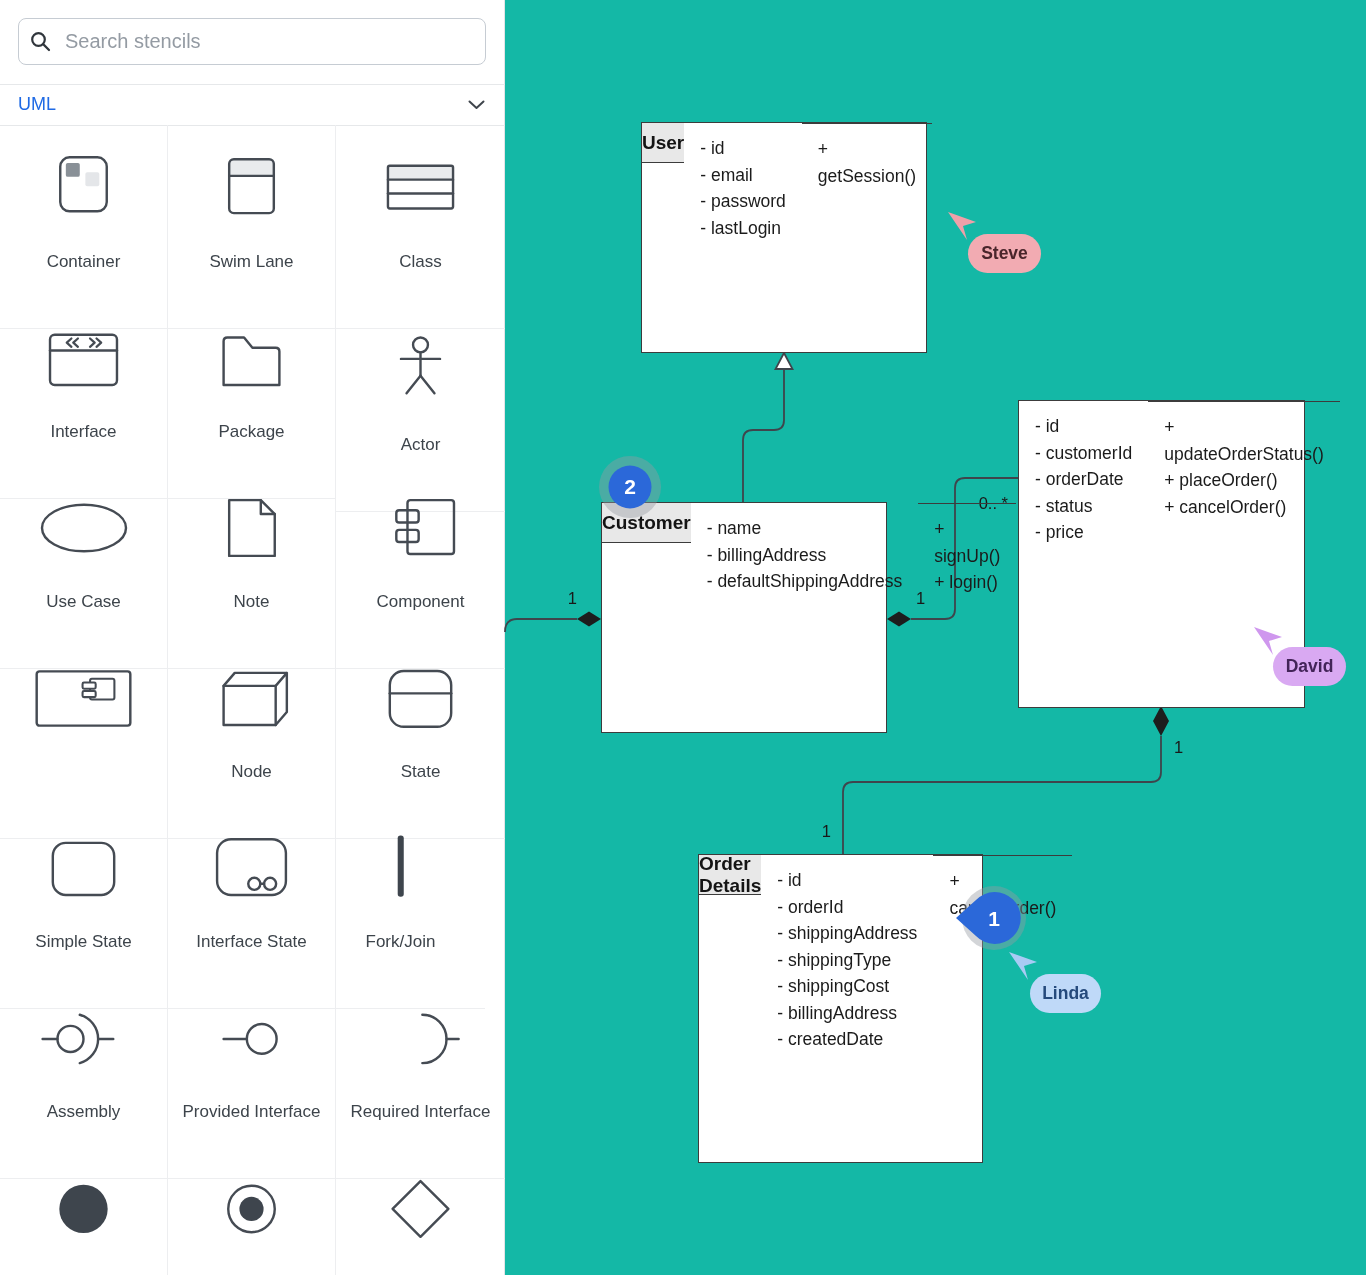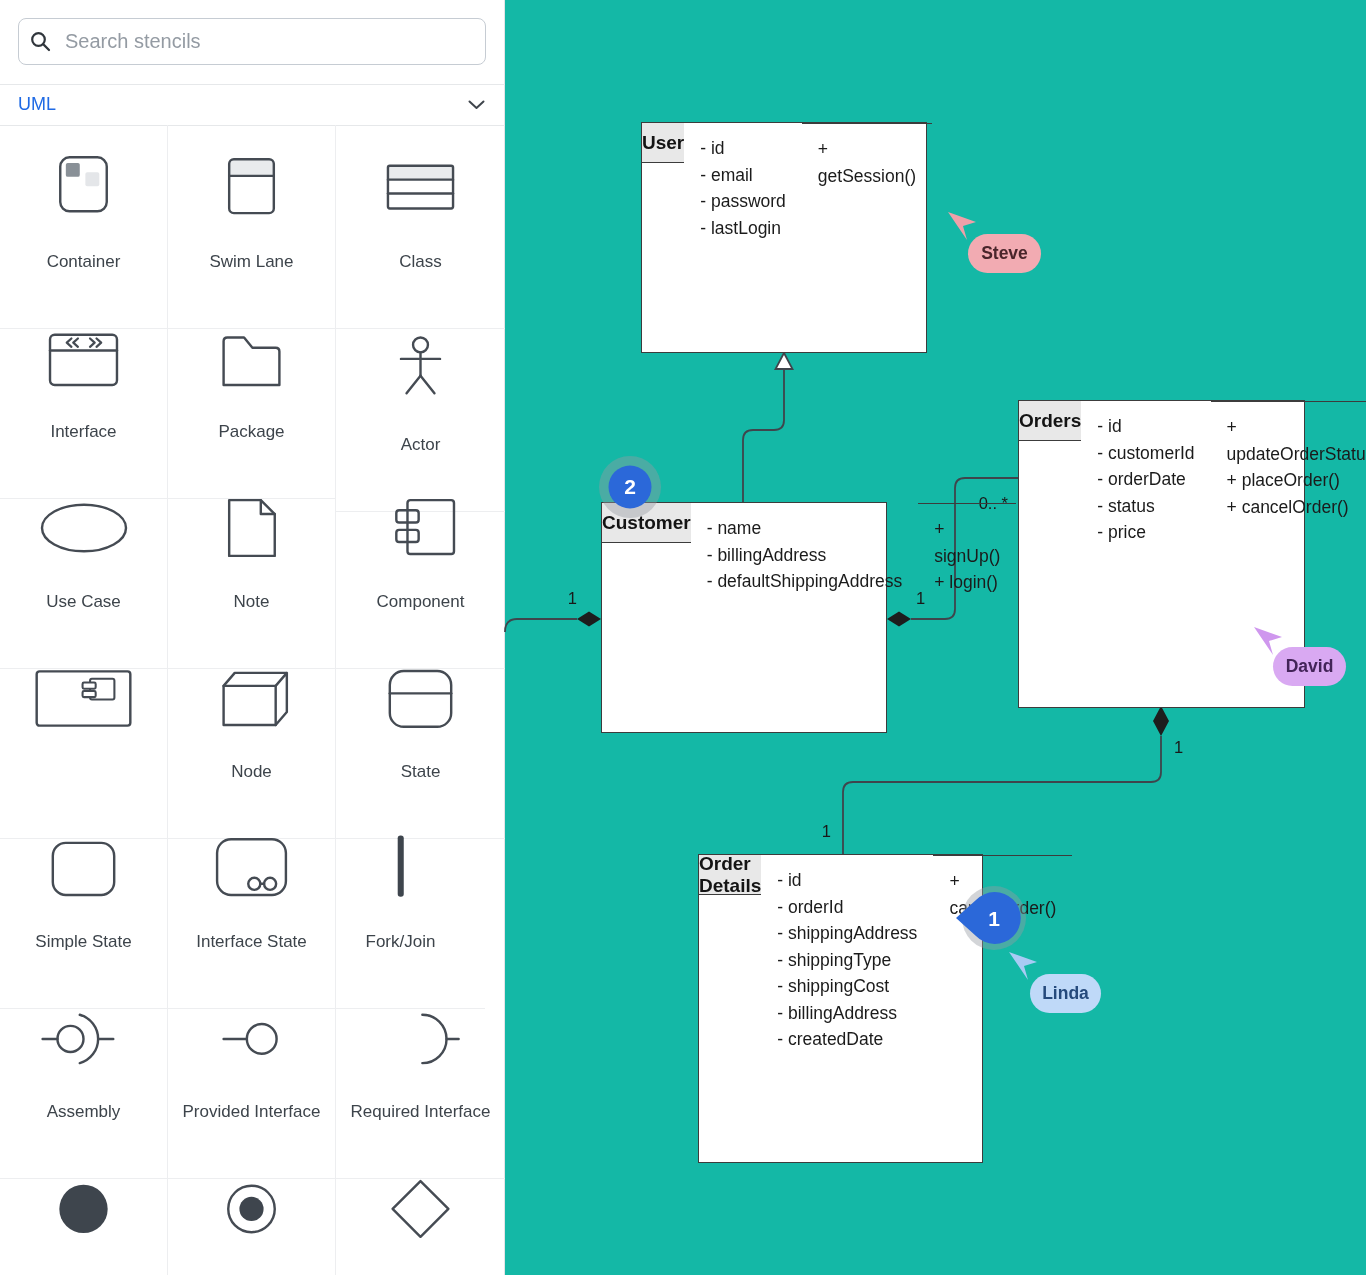--- a/index.html
+++ b/index.html
@@ -358,21 +358,20 @@
       <div>- billingAddress</div>
       <div>- defaultShippingAddress</div>
     </div>
     <div class="umeth">
       <div>+ signUp()</div>
       <div>+ login()</div>
     </div>
   </div>
 
   <div class="ucls" style="left:1018px;top:400px;width:287px;height:308px">
-    <div class="uhead">Orders</div>
     <div class="ubody" style="height:160px">
       <div>- id</div>
       <div>- customerId</div>
       <div>- orderDate</div>
       <div>- status</div>
       <div>- price</div>
     </div>
     <div class="umeth">
       <div>+ updateOrderStatus()</div>
       <div>+ placeOrder()</div>

